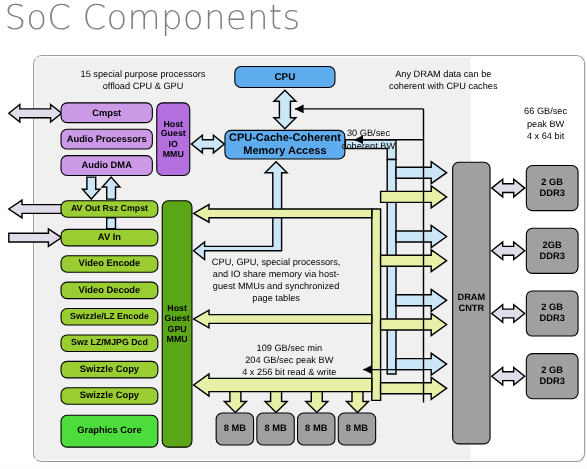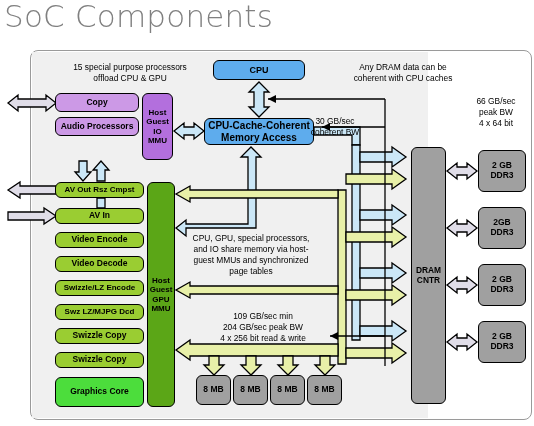--- a/index.html
+++ b/index.html
@@ -121,24 +121,27 @@
 page tables</span>
   </div>
 
   <div class="note" style="left:189px; top:311px; width:148px;">
     <span style="white-space:pre-line;">109 GB/sec min
 204 GB/sec peak BW
 4 x 256 bit read &amp; write</span>
   </div>
 
   <div class="box purple" style="left:55px; top:93px; width:84px; height:19px;">
-    <span>Copy</span>
+    <span>Cmpst</span>
   </div>
   <div class="box purple" style="left:55px; top:117px; width:84px; height:19px;">
     <span>Audio Processors</span>
+  </div>
+  <div class="box purple" style="left:55px; top:141px; width:84px; height:19px;">
+    <span>Audio DMA</span>
   </div>
 
   <div class="box violet" style="left:142px; top:93px; width:31px; height:67px; white-space:pre-line; font-size:8px;">
     <span style="white-space:pre-line;">Host
 Guest
 IO
 MMU</span>
   </div>
 
   <div class="box lgreen" style="left:55px; top:182px; width:89px; height:16px; font-size:8px;">

